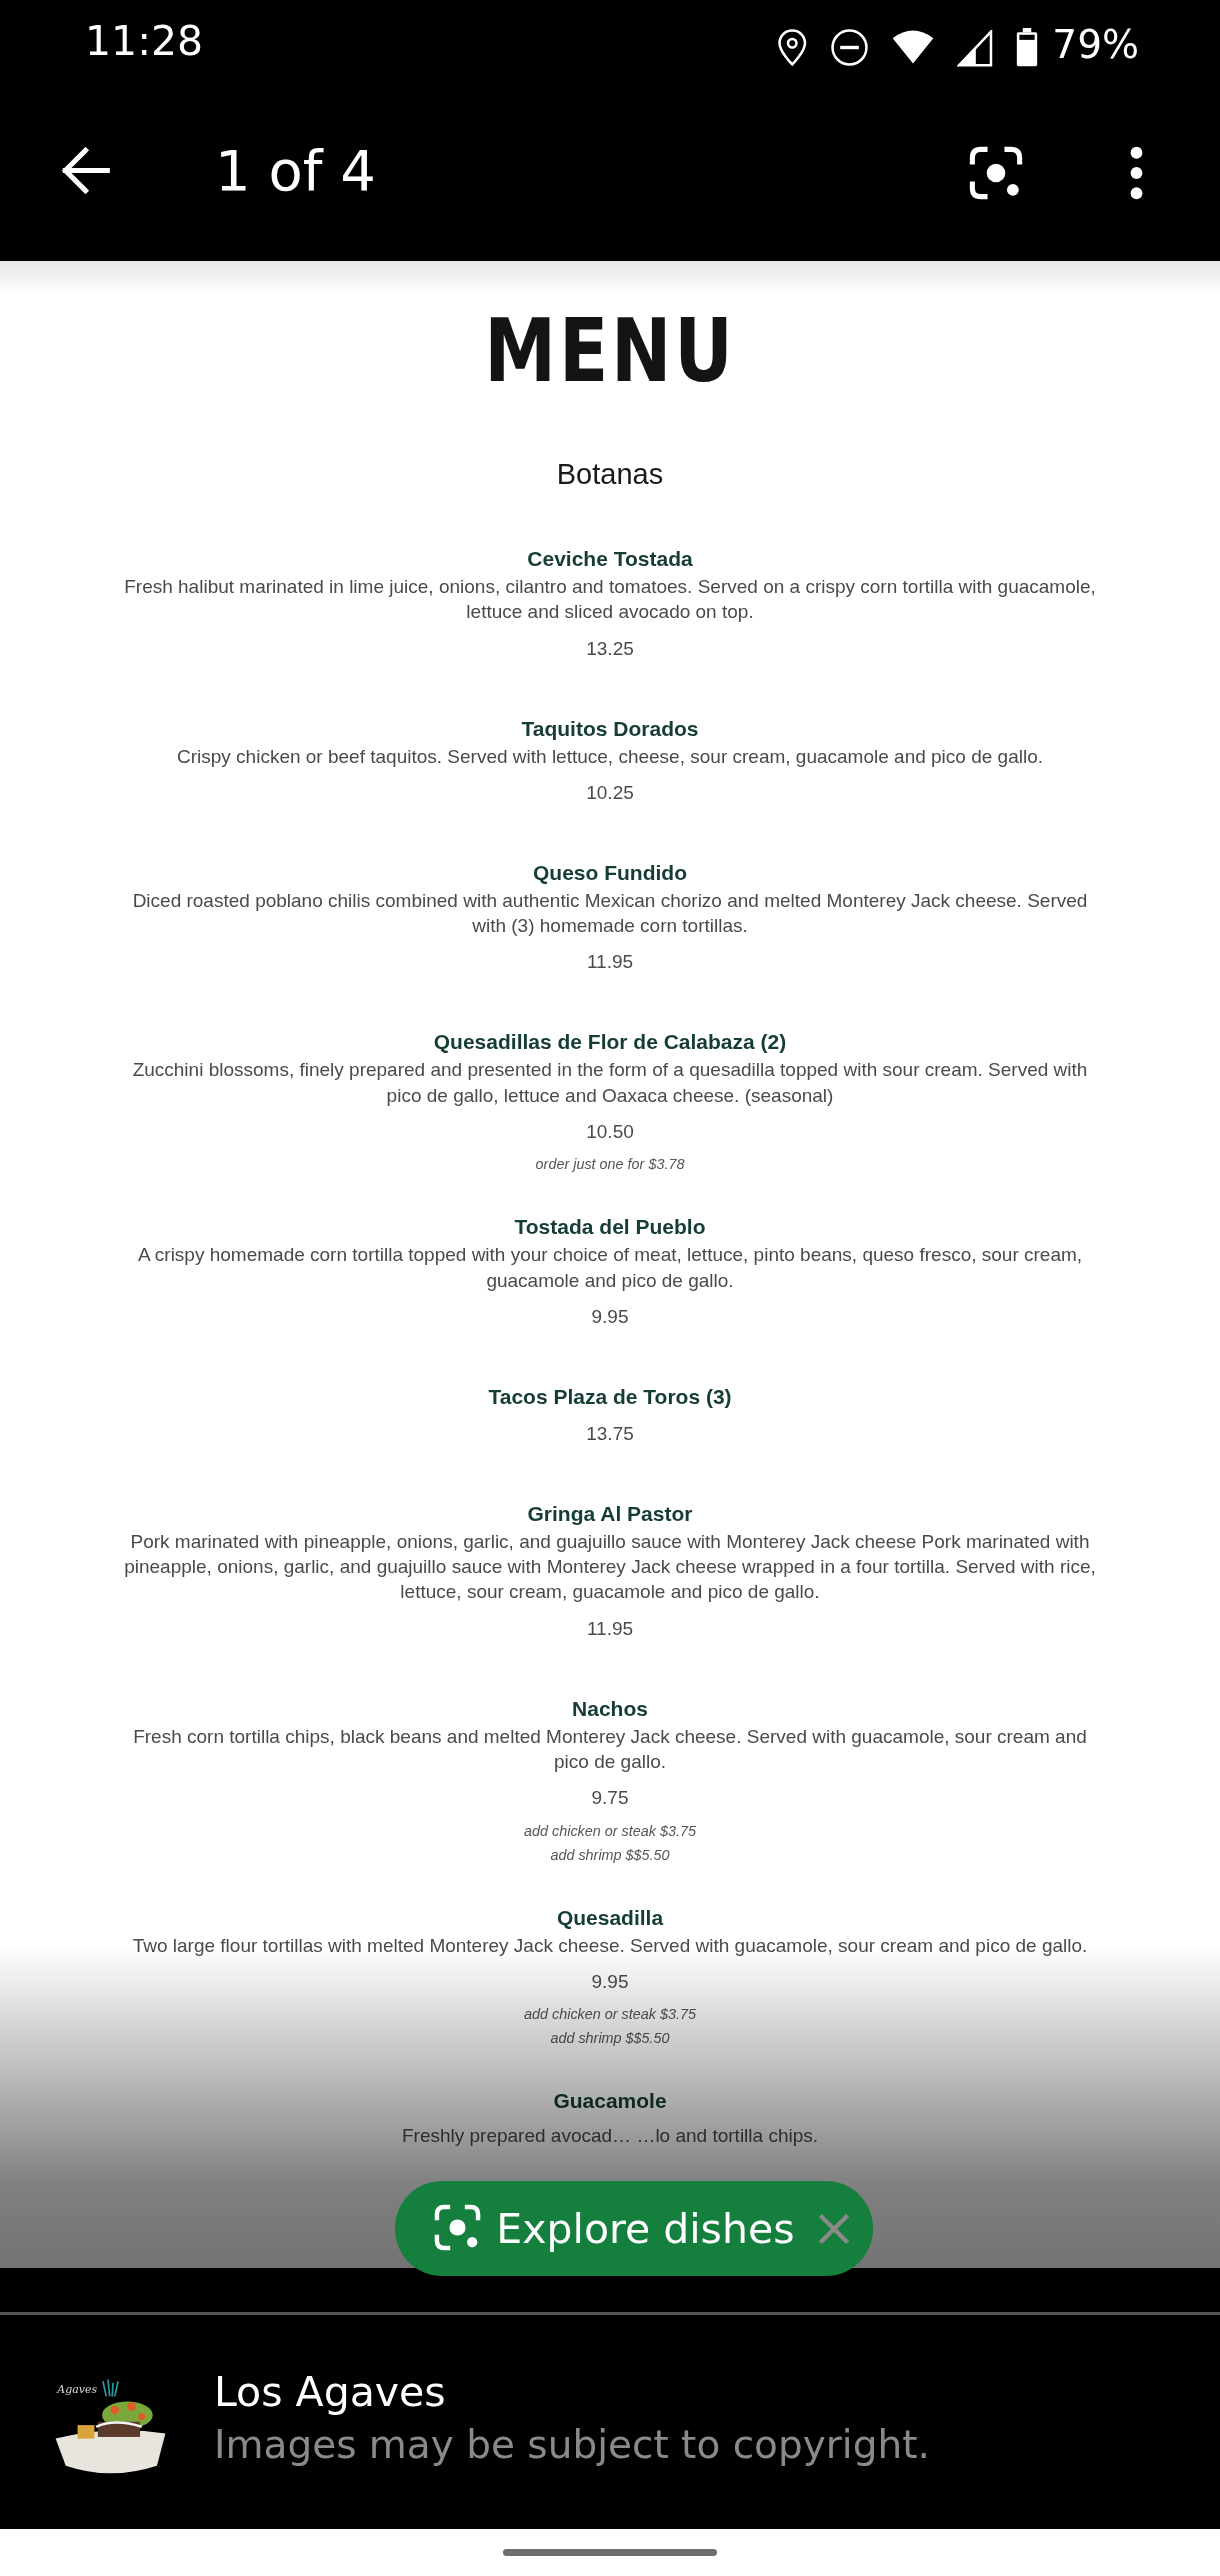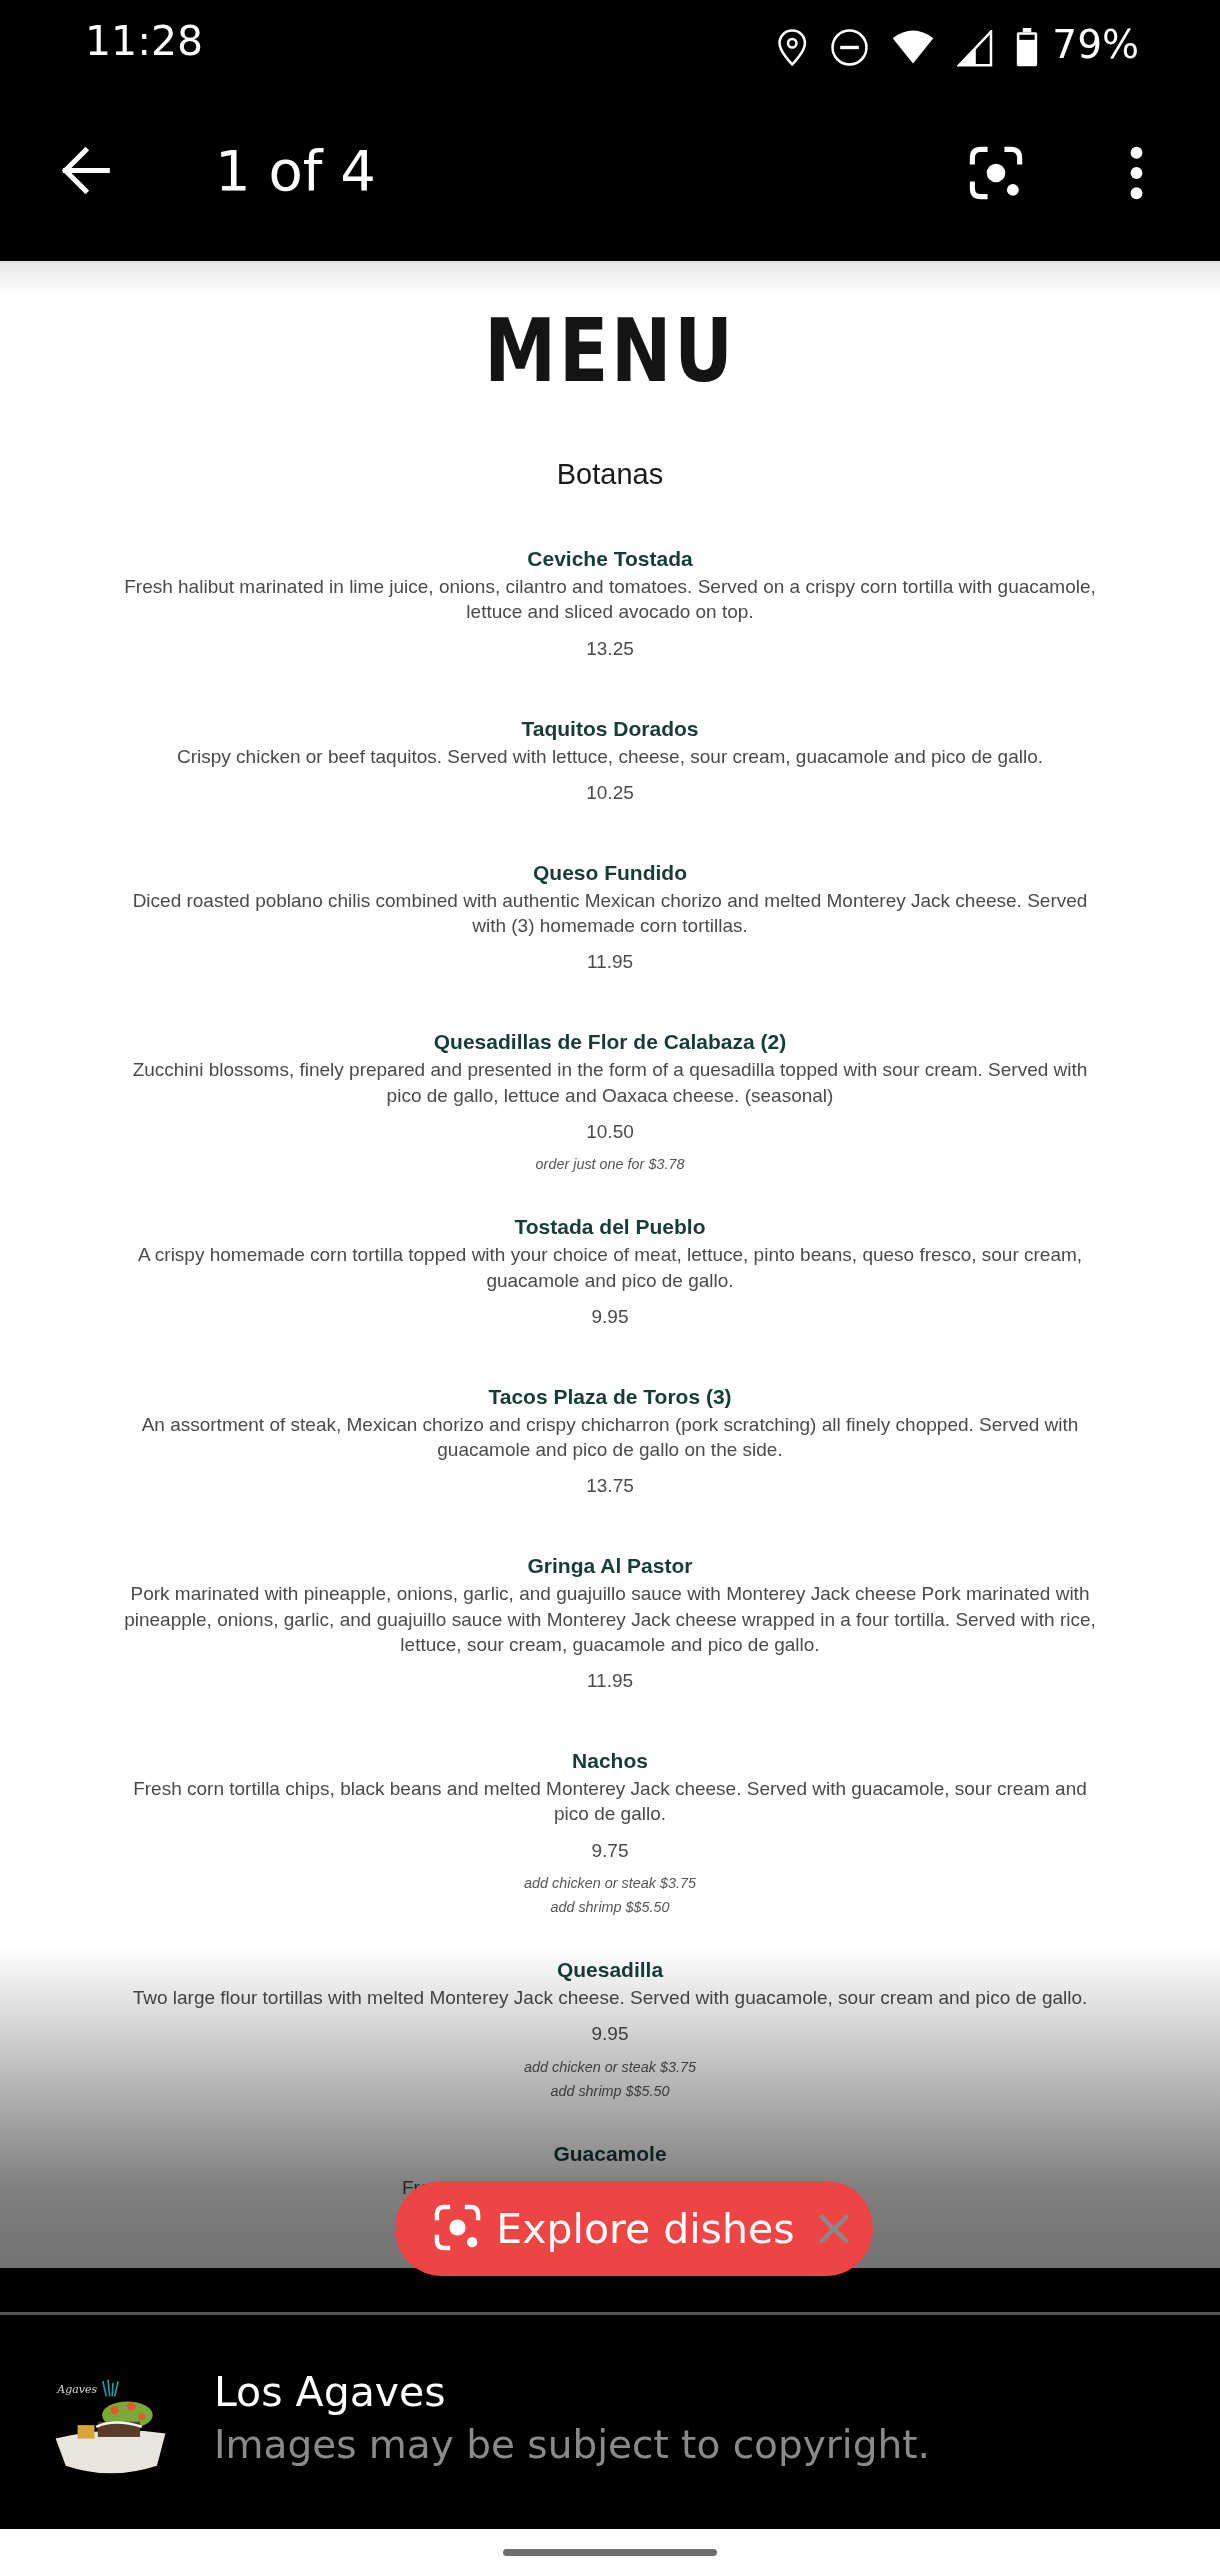--- a/index.html
+++ b/index.html
@@ -29,21 +29,21 @@
   .dish { margin-top: 54px; }
   .dish:first-of-type { margin-top: 54px; }
   .dish-name { font-size: 21px; font-weight: bold; color: #163c36; line-height: 27px; }
   .dish-desc { font-size: 19px; color: #4a4a4a; line-height: 25.4px; max-width: 983px; margin: 1.7px auto 0; }
   .dish-price { font-size: 19px; color: #4a4a4a; margin-top: 12px; line-height: 24px; }
   .dish-note { font-size: 14.4px; font-style: italic; color: #555; line-height: 24px; }
   .dish-note.first { margin-top: 8.5px; }
   .viewer-bottom-fade { position: absolute; left: 0; bottom: 0; width: 100%; height: 322px; background: linear-gradient(rgba(0,0,0,0), rgba(0,0,0,0.5) 75%, rgba(0,0,0,0.55)); pointer-events: none; }
 
   
-  .explore-chip { position: absolute; left: 395px; top: 2181px; width: 478px; height: 95px; border-radius: 47px; background: #ef4444; display: flex; align-items: center; padding-left: 39px; color: #fff; text-align: right; }
+  .explore-chip { position: absolute; left: 395px; top: 2181px; width: 478px; height: 95px; border-radius: 47px; background: #15803d; display: flex; align-items: center; padding-left: 39px; color: #fff; text-align: right; }
   .explore-chip .chip-label { font-size: 41px; font-family: "DejaVu Sans", sans-serif; margin-left: 15.3px; }
   .explore-chip .chip-close { margin-left: 22px; display: flex; align-items: center; }
 
   
   .bottom-black { position: absolute; top: 2268px; left: 0; width: 1220px; height: 46px; background: #000; }
   .divider { position: absolute; top: 2312px; left: 0; width: 1220px; height: 3.4px; background: #555; }
   .info-panel { position: absolute; top: 2315px; left: 0; width: 1220px; height: 216px; background: #000; }
   .thumb { position: absolute; left: 47px; top: 51px; width: 127px; height: 114px; border-radius: 5.1px; overflow: hidden; background: #000; }
   .source-title { position: absolute; left: 214px; top: 53px; font-size: 41px; color: #fff; font-family: "DejaVu Sans", sans-serif; }
   .source-sub { position: absolute; left: 214px; top: 107px; font-size: 39px; color: #8a8a8a; font-family: "DejaVu Sans", sans-serif; }
@@ -153,21 +153,20 @@
     </div>
 
     <div class="dish" style="margin-top:37px">
       <div class="dish-name">Tostada del Pueblo</div>
       <div class="dish-desc">A crispy homemade corn tortilla topped with your choice of meat, lettuce, pinto beans, queso fresco, sour cream, guacamole and pico de gallo.</div>
       <div class="dish-price">9.95</div>
     </div>
 
     <div class="dish" style="margin-top:54px">
       <div class="dish-name">Tacos Plaza de Toros (3)</div>
-      <div class="dish-desc">An assortment of steak, Mexican chorizo and crispy chicharron (pork scratching) all finely chopped. Served with guacamole and pico de gallo on the side.</div>
       <div class="dish-price">13.75</div>
     </div>
 
     <div class="dish" style="margin-top:54px">
       <div class="dish-name">Gringa Al Pastor</div>
       <div class="dish-desc">Pork marinated with pineapple, onions, garlic, and guajuillo sauce with Monterey Jack cheese Pork marinated with pineapple, onions, garlic, and guajuillo sauce with Monterey Jack cheese wrapped in a four tortilla. Served with rice, lettuce, sour cream, guacamole and pico de gallo.</div>
       <div class="dish-price">11.95</div>
     </div>
 
     <div class="dish" style="margin-top:54px">

